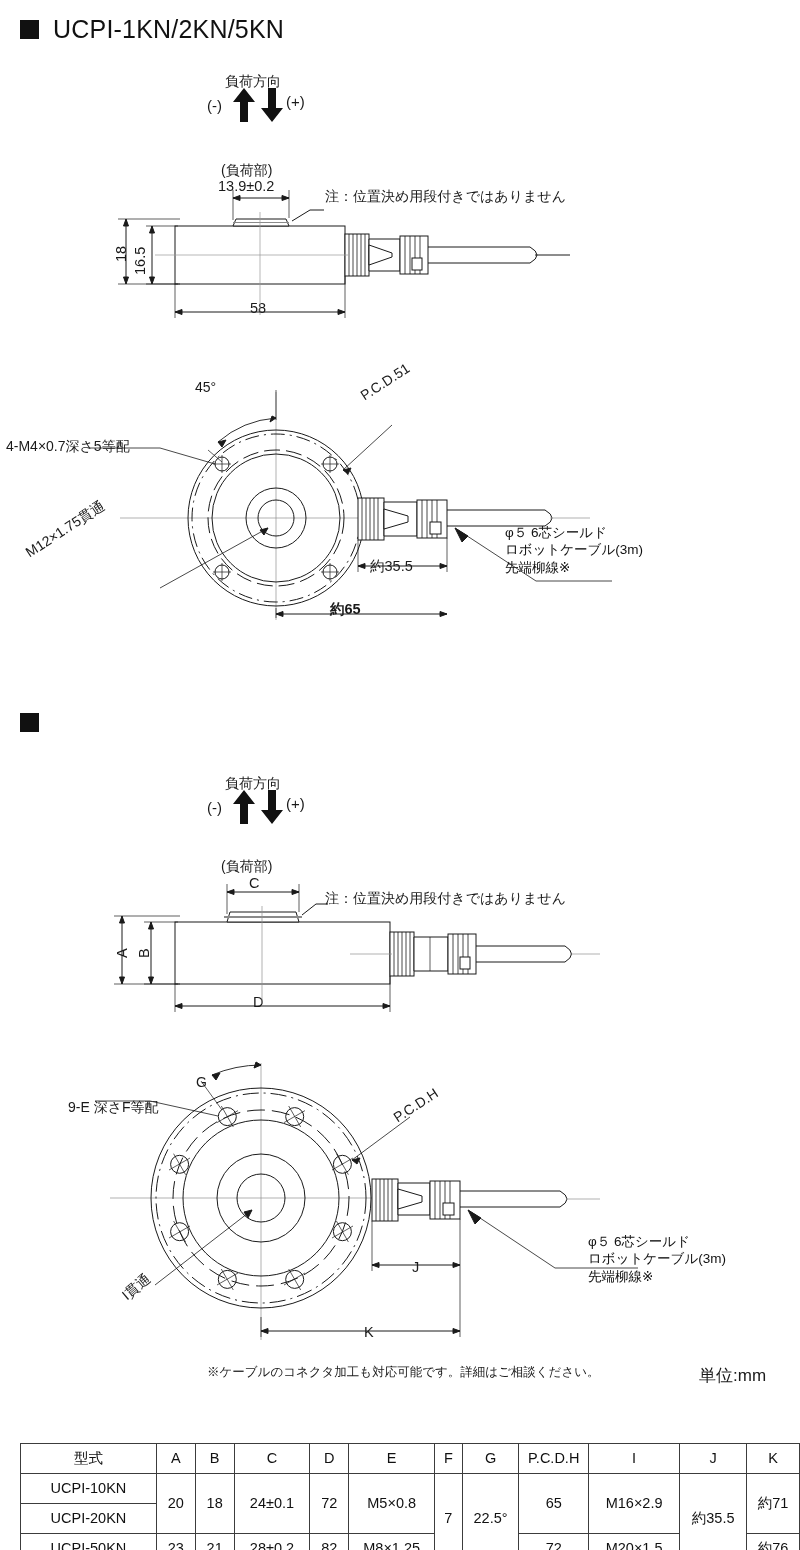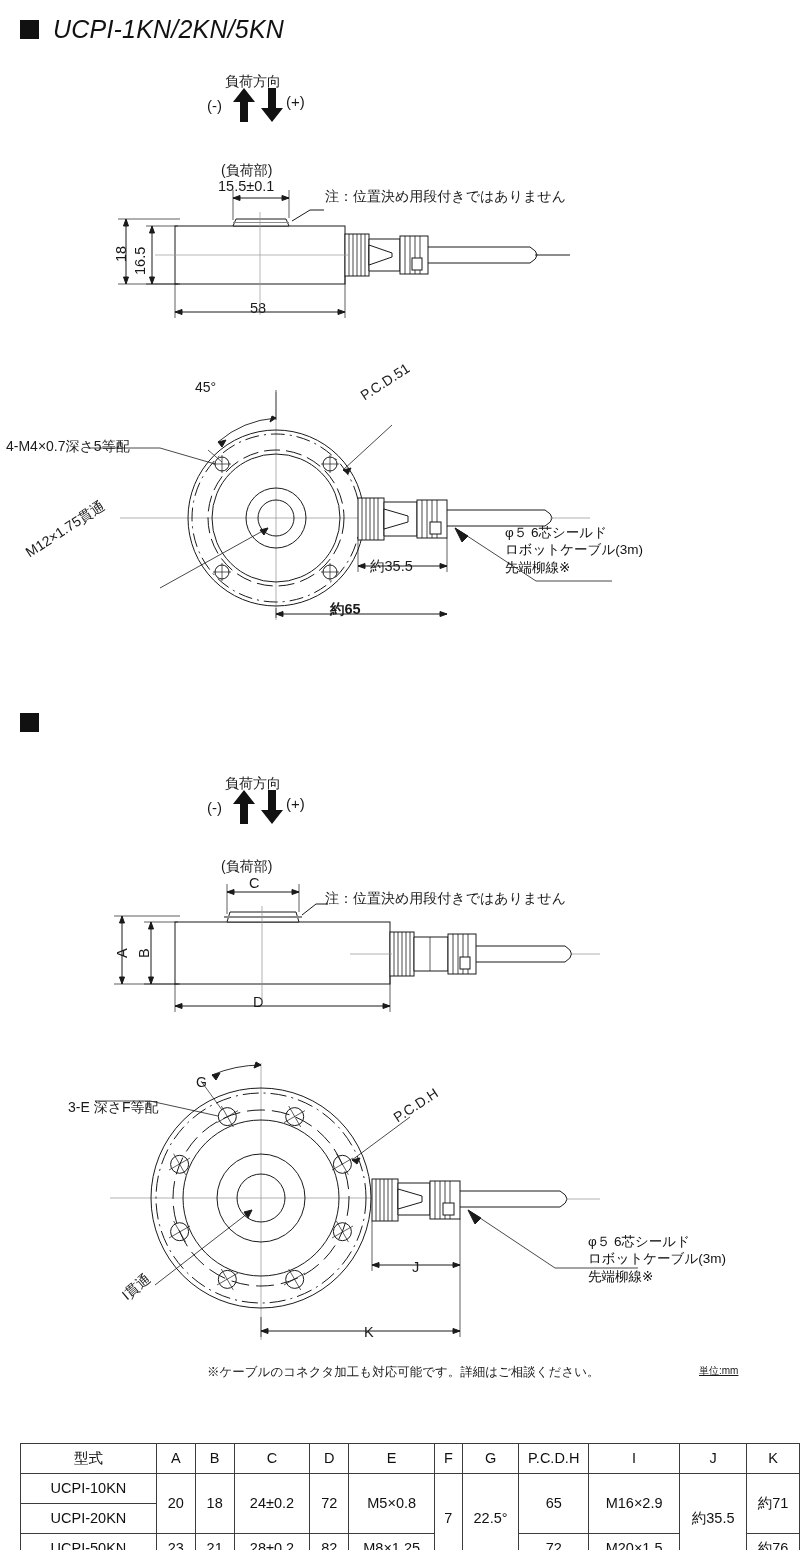--- a/index.html
+++ b/index.html
@@ -32,26 +32,26 @@
     text-align:center;
     font-weight:normal;
     padding:1px 3px;
     height:27px;
     line-height:1.1;
     white-space:nowrap;
   }
   table.spec .outer{border-width:1.6px;}
   table.spec .model{width:136px;}
   .footnote{font-size:12.5px;white-space:nowrap;}
-  .unit{font-size:10px;white-space:nowrap;text-decoration:underline;}
+  .unit{font-size:17px;white-space:nowrap;}
 </style>
 </head>
 <body>
 
-<div class="abs sec-head" style="left:20px;top:15px;font-style:italic;">
+<div class="abs sec-head" style="left:20px;top:15px;">
   <span class="sq"></span>
   <span class="sec-title">UCPI-1KN/2KN/5KN</span>
 </div>
 
 <div class="abs" style="left:225px;top:72px;">
   <span class="t14">負荷方向</span>
 </div>
 <div class="abs" style="left:207px;top:97px;">
   <span class="t15">(-)</span>
 </div>
@@ -60,21 +60,21 @@
 </div>
 <svg class="abs" style="left:232px;top:88px;" width="64" height="34">
   <path d="M8 34 L8 14 L1 14 L12 0 L23 14 L16 14 L16 34 Z" fill="#111"></path>
   <path d="M36 0 L36 20 L29 20 L40 34 L51 20 L44 20 L44 0 Z" fill="#111"></path>
 </svg>
 
 <div class="abs" style="left:221px;top:161px;">
   <span class="t14">(負荷部)</span>
 </div>
 <div class="abs" style="left:218px;top:177px;">
-  <span class="dim">15.5±0.1</span>
+  <span class="dim">13.9±0.2</span>
 </div>
 <div class="abs" style="left:325px;top:187px;">
   <span class="t14">注：位置決め用段付きではありません</span>
 </div>
 <div class="abs rot90" style="left:112px;top:262px;">
   <span class="dim">18</span>
 </div>
 <div class="abs rot90" style="left:131px;top:275px;">
   <span class="dim">16.5</span>
 </div>
@@ -341,21 +341,21 @@
   </g>
 </svg>
 
 <div class="abs" style="left:196px;top:1073px;">
   <span class="t14">G</span>
 </div>
 <div class="abs" style="left:390px;top:1111px;transform:rotate(-33deg);transform-origin:left top;">
   <span class="t14">P.C.D.H</span>
 </div>
 <div class="abs" style="left:68px;top:1098px;">
-  <span class="t14">3-E 深さF等配</span>
+  <span class="t14">9-E 深さF等配</span>
 </div>
 <div class="abs" style="left:118px;top:1290px;transform:rotate(-40deg);transform-origin:left top;">
   <span class="t14">I貫通</span>
 </div>
 <div class="abs" style="left:412px;top:1258px;">
   <span class="dim">J</span>
 </div>
 <div class="abs" style="left:364px;top:1323px;">
   <span class="dim">K</span>
 </div>
@@ -475,21 +475,21 @@
         <th class="outer" style="width:88px">I</th>
         <th class="outer" style="width:62px">J</th>
         <th class="outer" style="width:48px">K</th>
       </tr>
     </thead>
     <tbody>
       <tr>
         <td class="model">UCPI-10KN</td>
         <td rowspan="2">20</td>
         <td rowspan="2">18</td>
-        <td rowspan="2">24±0.2</td>
+        <td rowspan="2">24±0.1</td>
         <td rowspan="2">72</td>
         <td rowspan="2">M5×0.8</td>
         <td rowspan="3">7</td>
         <td rowspan="3">22.5°</td>
         <td rowspan="2">65</td>
         <td rowspan="2">M16×2.9</td>
         <td rowspan="3">約35.5</td>
         <td rowspan="2">約71</td>
       </tr>
       <tr>

